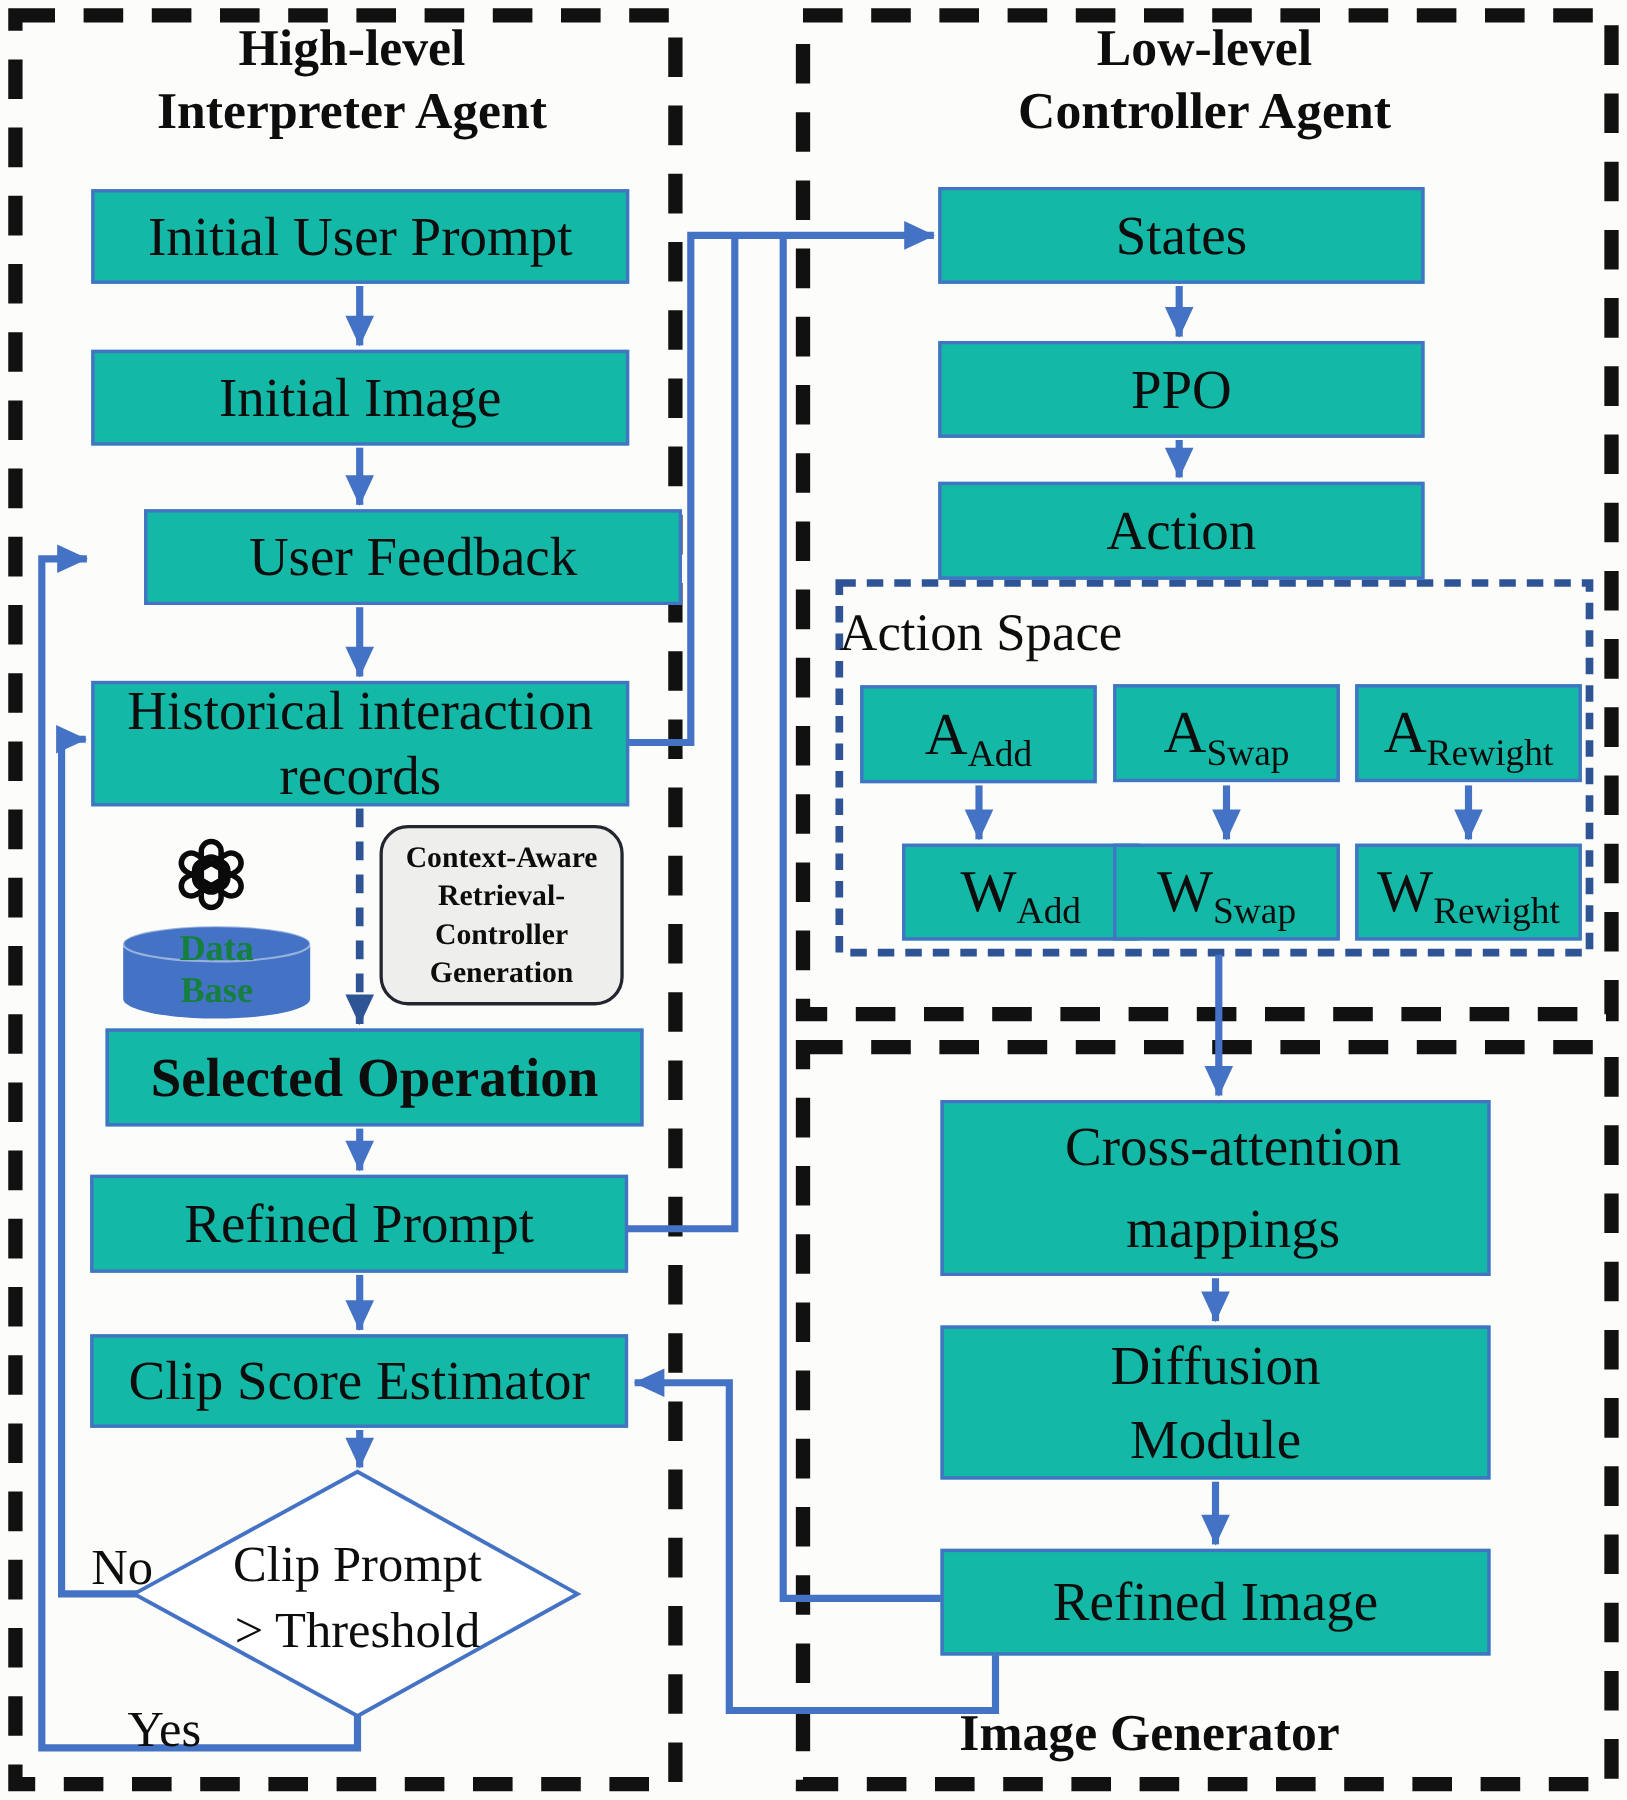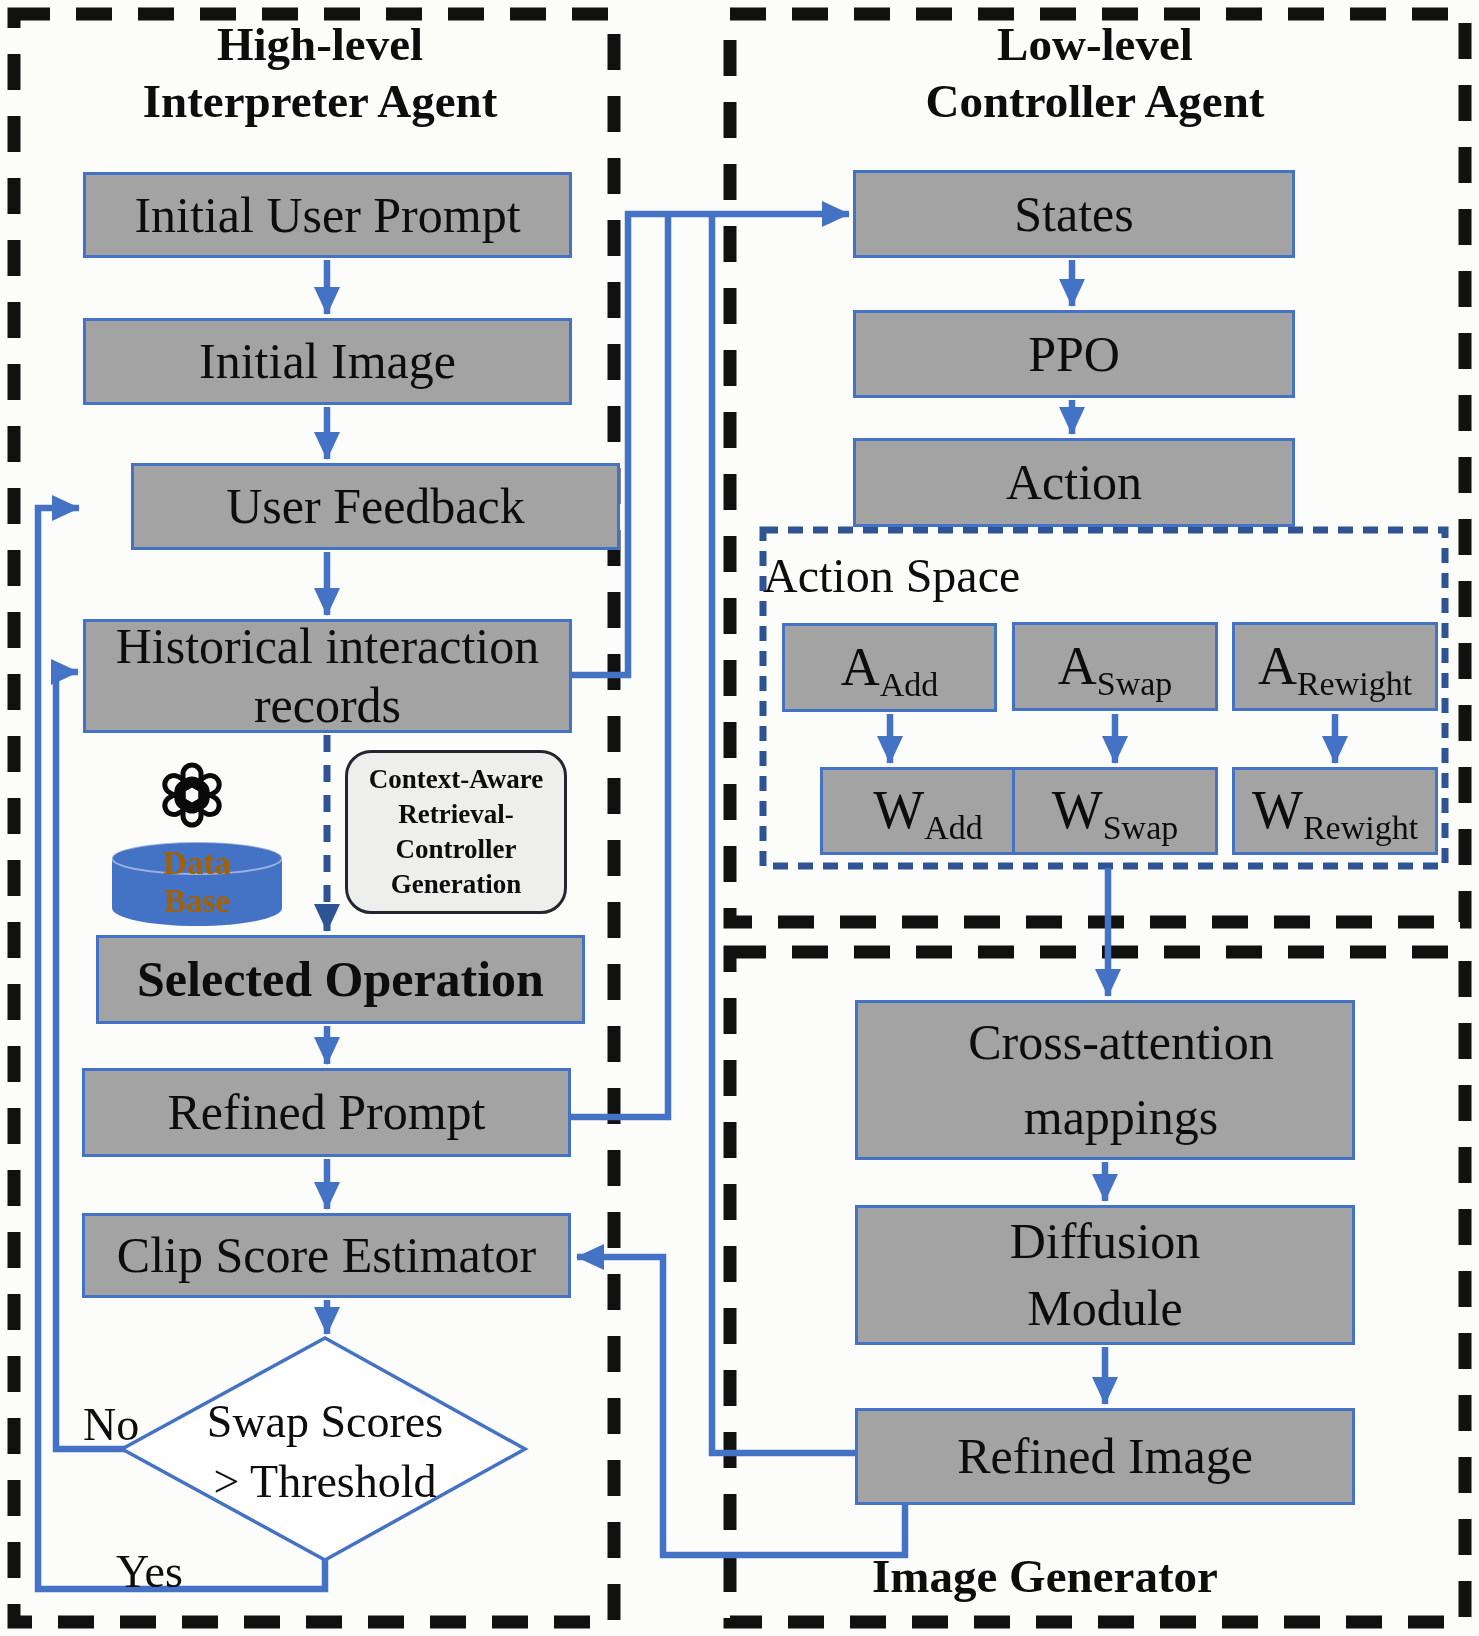--- a/index.html
+++ b/index.html
@@ -1,29 +1,29 @@
 <!DOCTYPE html>
 <html><head>
 <meta charset="utf-8">
 <style>
   html,body{margin:0;padding:0;background:#ffffff;}
   .canvas{position:relative;width:1479px;height:1636px;background:#fcfcfa;overflow:hidden;
           font-family:"Liberation Serif","DejaVu Serif",serif;color:#0d0d0d;}
   svg.layer{position:absolute;left:0;top:0;width:1479px;height:1636px;}
-  .box{position:absolute;box-sizing:border-box;border:3px solid #4472C4;background:#a3a3a3;
+  .box{position:absolute;box-sizing:border-box;border:3px solid #4472C4;background:#14b8a6;
        display:flex;flex-direction:column;align-items:center;justify-content:center;
        text-align:center;font-size:50px;line-height:1.18;}
   .panel-title{position:absolute;text-align:center;font-weight:700;font-size:47px;line-height:1.22;}
   .as-title{position:absolute;font-size:48px;}
   .sub-main{font-size:54px;}
   sub.sub-s{font-size:34px;line-height:0;}
   .note{position:absolute;box-sizing:border-box;background:#eeeeec;border:3px solid #23262e;
         border-radius:26px;display:flex;flex-direction:column;align-items:center;justify-content:center;
         font-weight:700;font-size:27px;line-height:1.3;text-align:center;}
-  .db-text{position:absolute;text-align:center;color:#a16207;font-weight:700;font-size:33px;line-height:1.15;}
+  .db-text{position:absolute;text-align:center;color:#15803d;font-weight:700;font-size:33px;line-height:1.15;}
   .branch{position:absolute;font-size:46px;}
   .diamond-text{position:absolute;text-align:center;font-size:46px;line-height:1.3;}
 </style>
 </head>
 <body>
 
 <div class="canvas">
 
   <svg class="layer" viewBox="0 0 1479 1636">
     <defs>
@@ -122,21 +122,21 @@
 
   <div class="box" style="left:82px;top:1068px;width:489px;height:89px;">
     <span>Refined Prompt</span>
   </div>
 
   <div class="box" style="left:82px;top:1213px;width:489px;height:85px;">
     <span>Clip Score Estimator</span>
   </div>
 
   <div class="diamond-text" style="left:180px;top:1392px;width:290px;">
-    <div>Swap Scores</div>
+    <div>Clip Prompt</div>
     <div>&gt; Threshold</div>
   </div>
 
   <div class="branch" style="left:83px;top:1398px;">No</div>
   <div class="branch" style="left:116px;top:1545px;">Yes</div>
 
   <div class="panel-title" style="left:745px;top:16px;width:700px;">
     <div>Low-level</div>
     <div>Controller Agent</div>
   </div>

